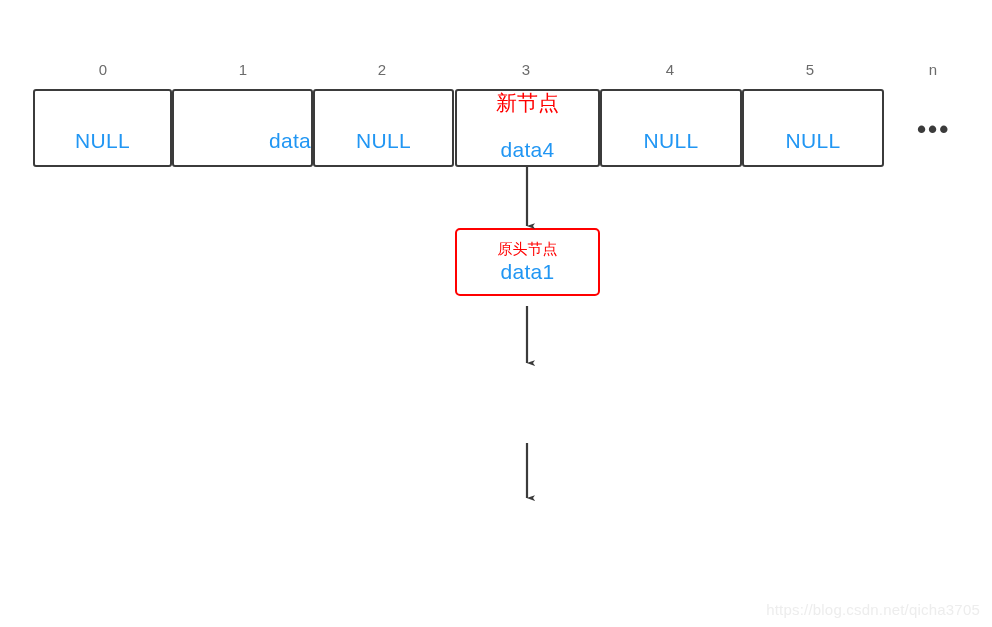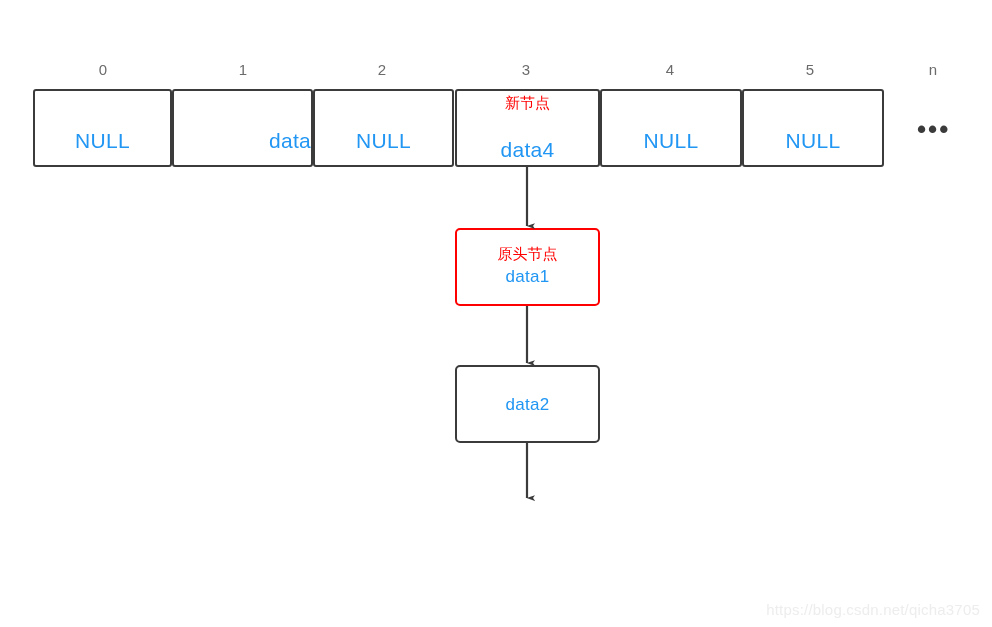--- a/index.html
+++ b/index.html
@@ -50,21 +50,21 @@
   }
   .cell-value {
     color: #2196f3;
     font-size: 21px;
     line-height: 25px;
     letter-spacing: 0.3px;
     margin-top: 24px;
   }
   .cell-note {
     color: #ff0000;
-    font-size: 15px;
+    font-size: 21px;
     line-height: 18px;
     margin-bottom: 1px;
   }
   .array-cell.has-note {
     justify-content: center;
   }
 
   .ellipsis {
     position: absolute;
     color: #3b3b3b;
@@ -72,36 +72,36 @@
     line-height: 26px;
     letter-spacing: 2px;
     font-weight: bold;
   }
 
   
   .node-box {
     position: absolute;
     left: 455px;
     width: 145px;
-    height: 78px;
+    height: 68px;
     box-sizing: border-box;
     border: 2px solid #3b3b3b;
     border-radius: 5px;
     background: #ffffff;
     display: flex;
     flex-direction: column;
     align-items: center;
     justify-content: center;
   }
   .node-box.highlight {
     border-color: #ff0000;
   }
   .node-value {
     color: #2196f3;
-    font-size: 17px;
+    font-size: 21px;
     line-height: 25px;
     letter-spacing: 0.3px;
   }
   .node-note {
     color: #ff0000;
     font-size: 15px;
     line-height: 18px;
     margin-bottom: 1px;
   }
 
@@ -165,23 +165,20 @@
     <span class="cell-value">NULL</span>
   </div>
 
   <div class="ellipsis" style="left:917px; top:116px;">•••</div>
 
   <div class="node-box highlight" style="top:228px;">
     <span class="node-note">原头节点</span>
     <span class="node-value">data1</span>
   </div>
 
-  <div class="node-box" style="top:365px;">
-    <span class="node-value">data2</span>
-  </div>
 
 
   <svg class="arrow-svg" viewBox="0 0 992 627" xmlns="http://www.w3.org/2000/svg">
     <defs>
       <marker id="arrowhead" markerWidth="7" markerHeight="9" refX="3.2" refY="8.2" orient="auto" markerUnits="userSpaceOnUse">
         <path d="M 0.3 0 L 3.3 8.6 L 6.3 0 L 3.3 2.2 Z" fill="#3b3b3b"></path>
       </marker>
     </defs>
 
     <line x1="527" y1="167" x2="527" y2="226" stroke="#3b3b3b" stroke-width="2.2" marker-end="url(#arrowhead)"></line>

